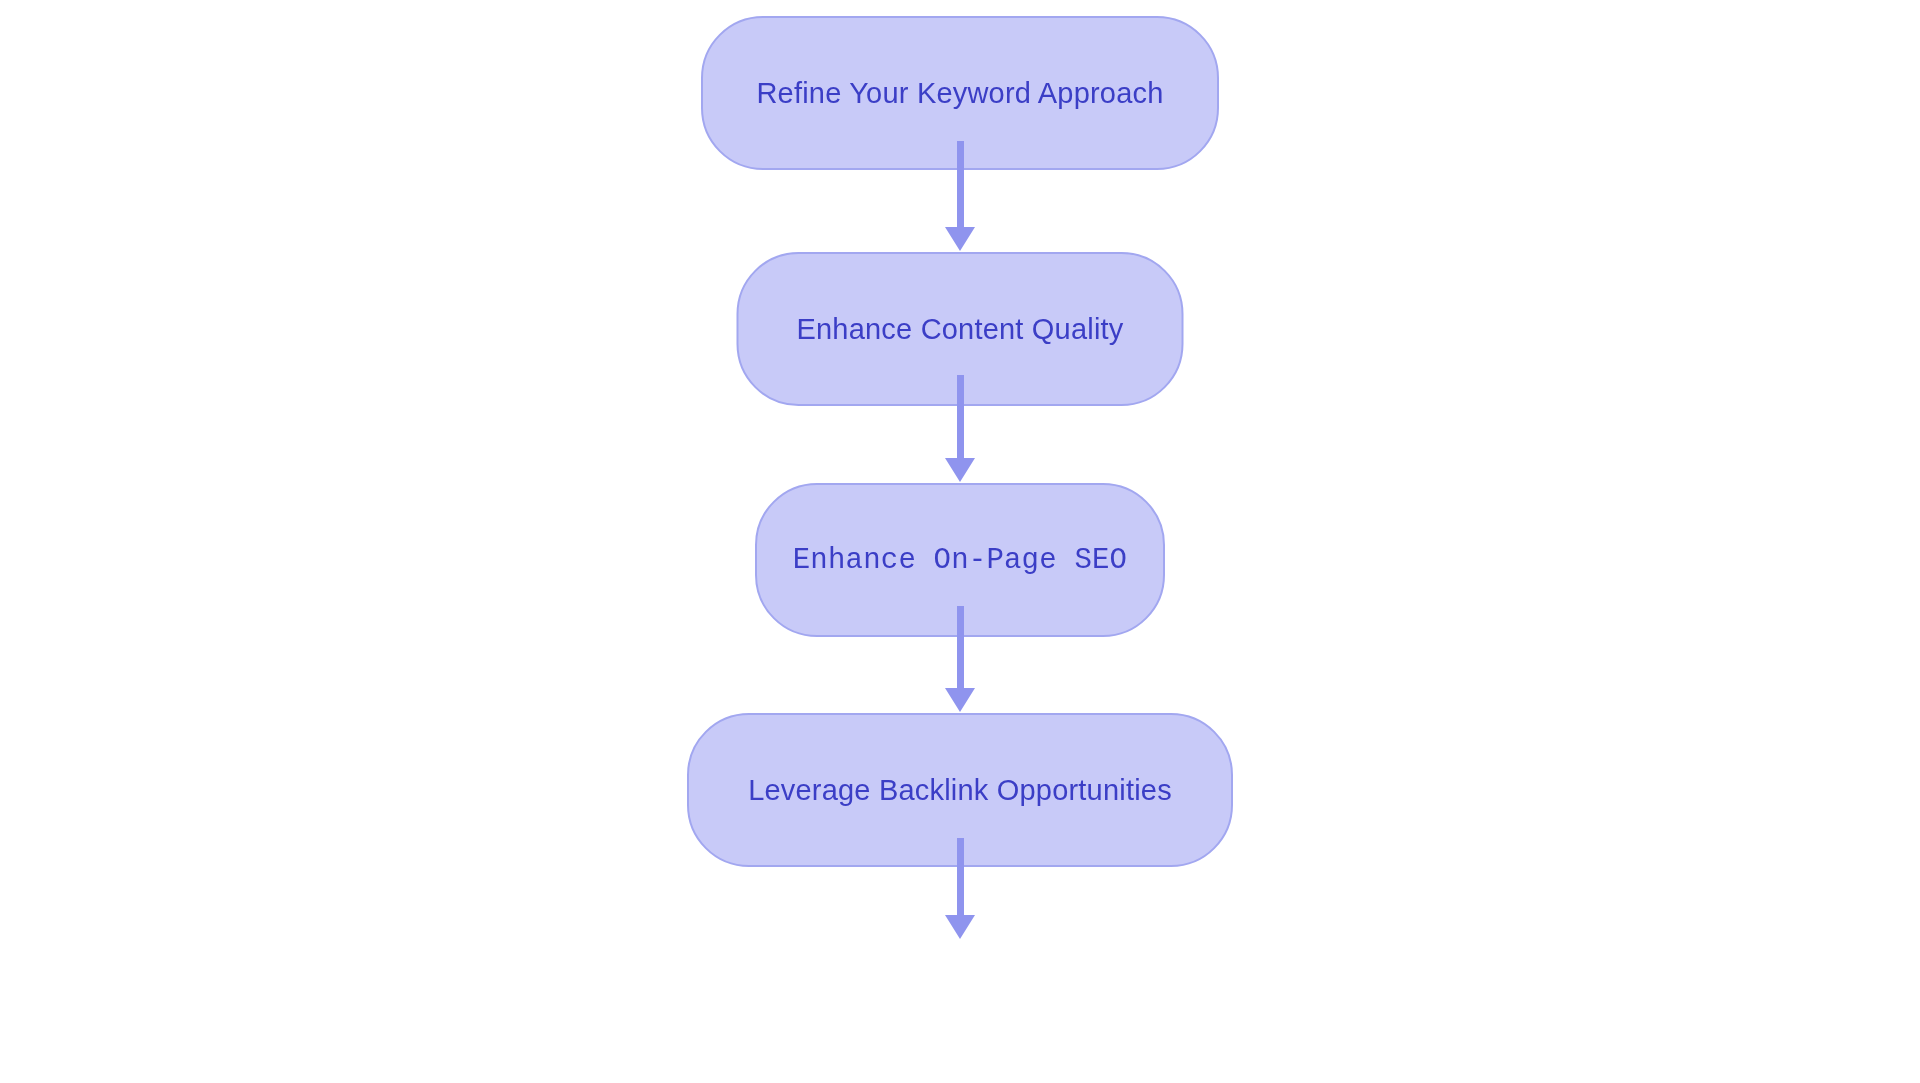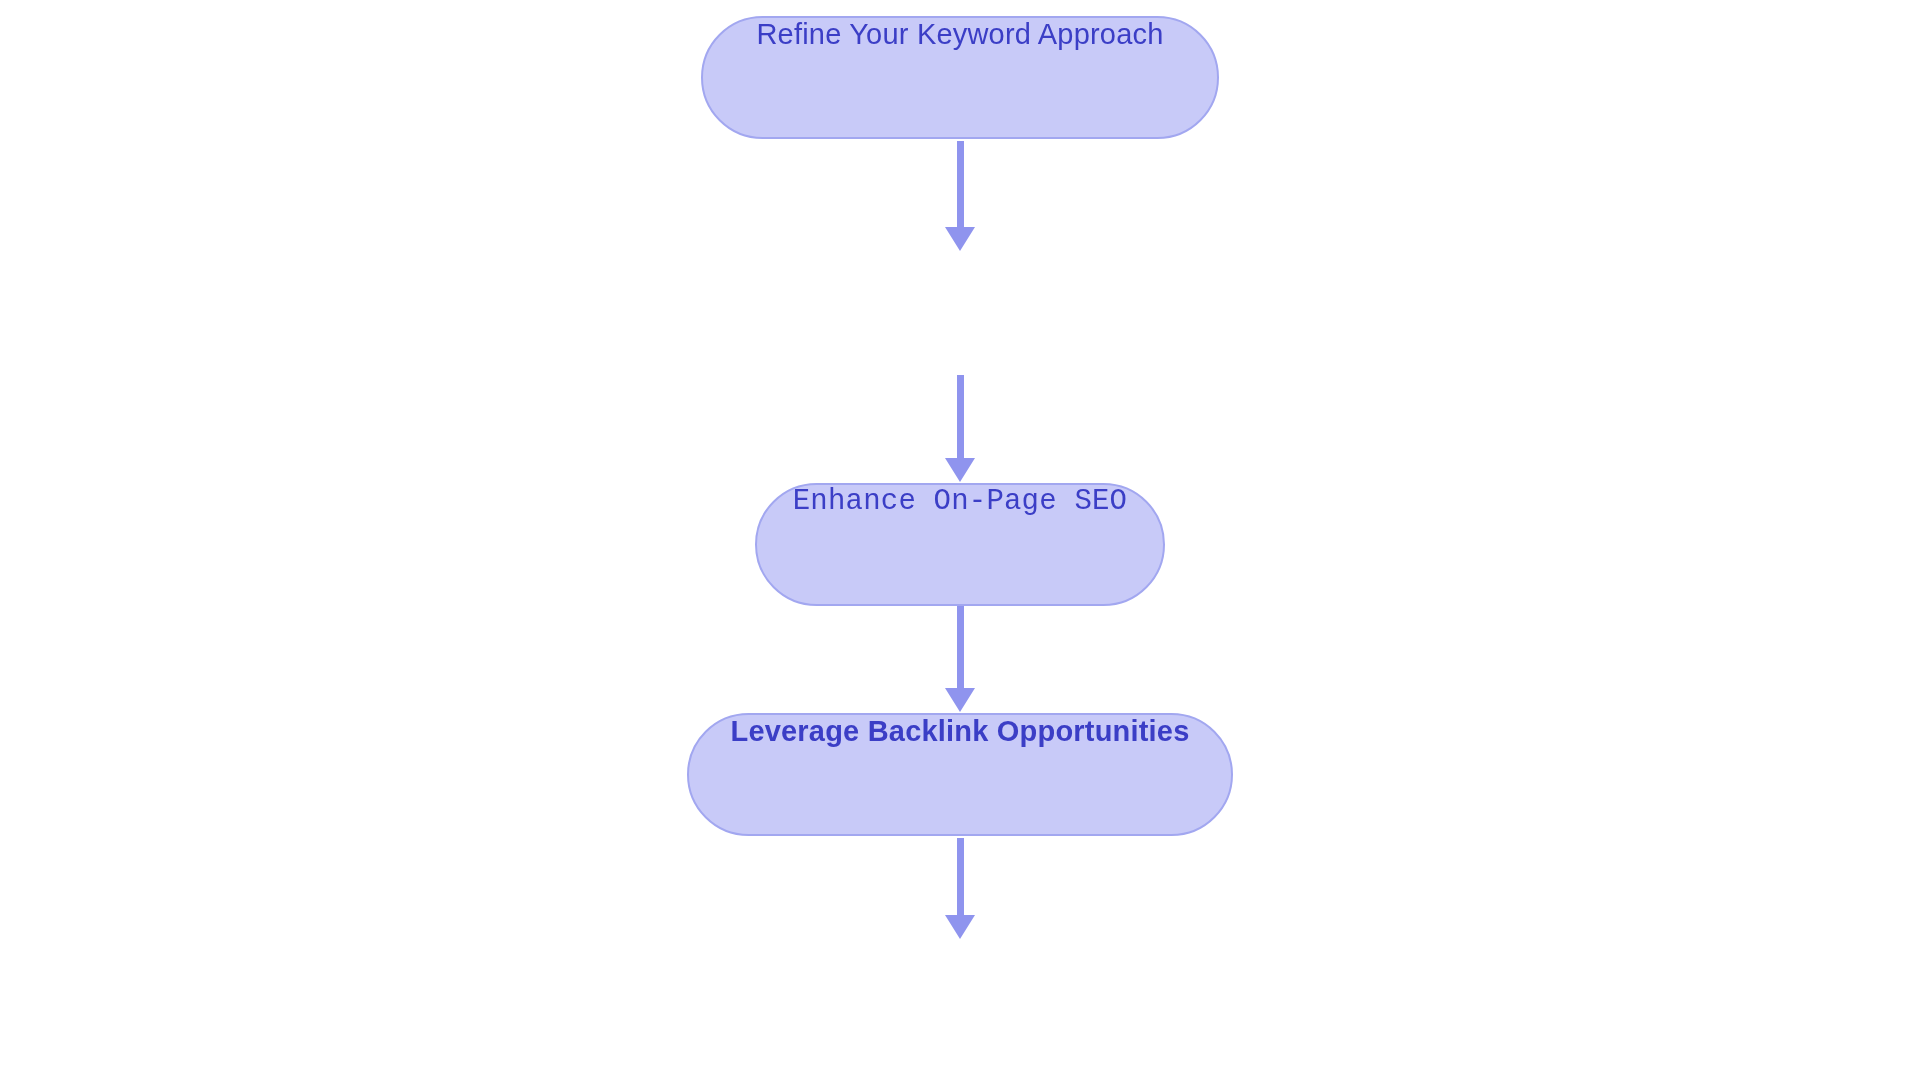--- a/index.html
+++ b/index.html
@@ -18,38 +18,38 @@
     position: relative;
     width: 1920px;
     height: 1083px;
     background: var(--canvas-bg);
     overflow: hidden;
   }
   .node {
     position: absolute;
     left: 50%;
     transform: translateX(-50%);
-    height: 123px;
+    height: 154px;
     border-radius: 62px;
     background: var(--node-fill);
     border: 2px solid var(--node-border);
     display: flex;
-    align-items: flex-start;
+    align-items: center;
     justify-content: center;
   }
   .node-label {
     color: var(--node-text);
     font-size: 29px;
     letter-spacing: 0.2px;
     white-space: nowrap;
   }
   .n1 { top: 16px;  width: 518px; }
   .n2 { top: 252px; width: 447px; }
   .n3 { top: 483px; width: 410px; font-family: Liberation Mono, monospace; }
-  .n4 { top: 713px; width: 546px; font-weight: bold; }
+  .n4 { top: 713px; width: 546px; }
   .n5 { top: 940px; width: 366px; }
 
   .arrow {
     position: absolute;
     left: 50%;
     transform: translateX(-50%);
     display: flex;
     flex-direction: column;
     align-items: center;
   }
@@ -77,20 +77,23 @@
 
   <div class="node n1">
     <span class="node-label">Refine Your Keyword Approach</span>
   </div>
 
   <div class="arrow a1">
     <div class="arrow-line"></div>
     <div class="arrow-head"></div>
   </div>
 
+  <div class="node n2">
+    <span class="node-label">Enhance Content Quality</span>
+  </div>
 
   <div class="arrow a2">
     <div class="arrow-line"></div>
     <div class="arrow-head"></div>
   </div>
 
   <div class="node n3">
     <span class="node-label">Enhance On-Page SEO</span>
   </div>
 

